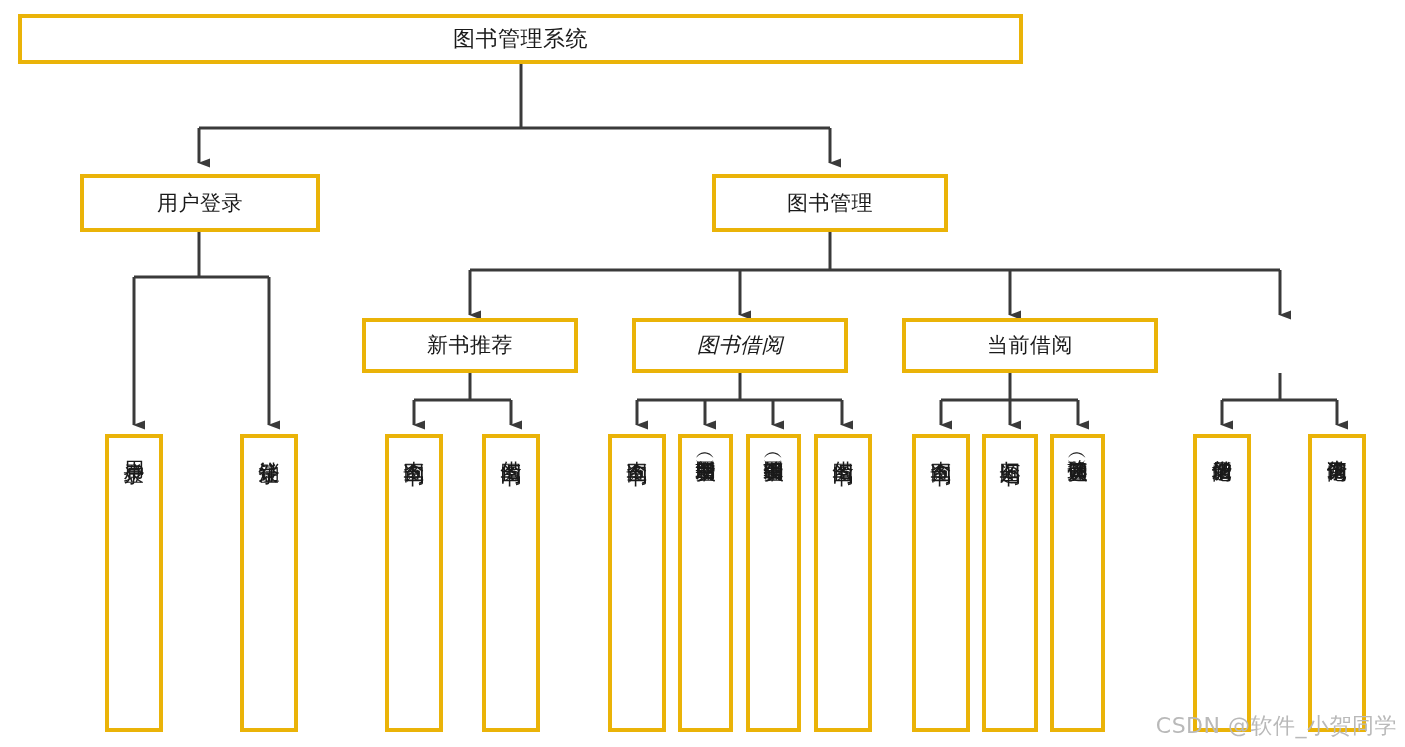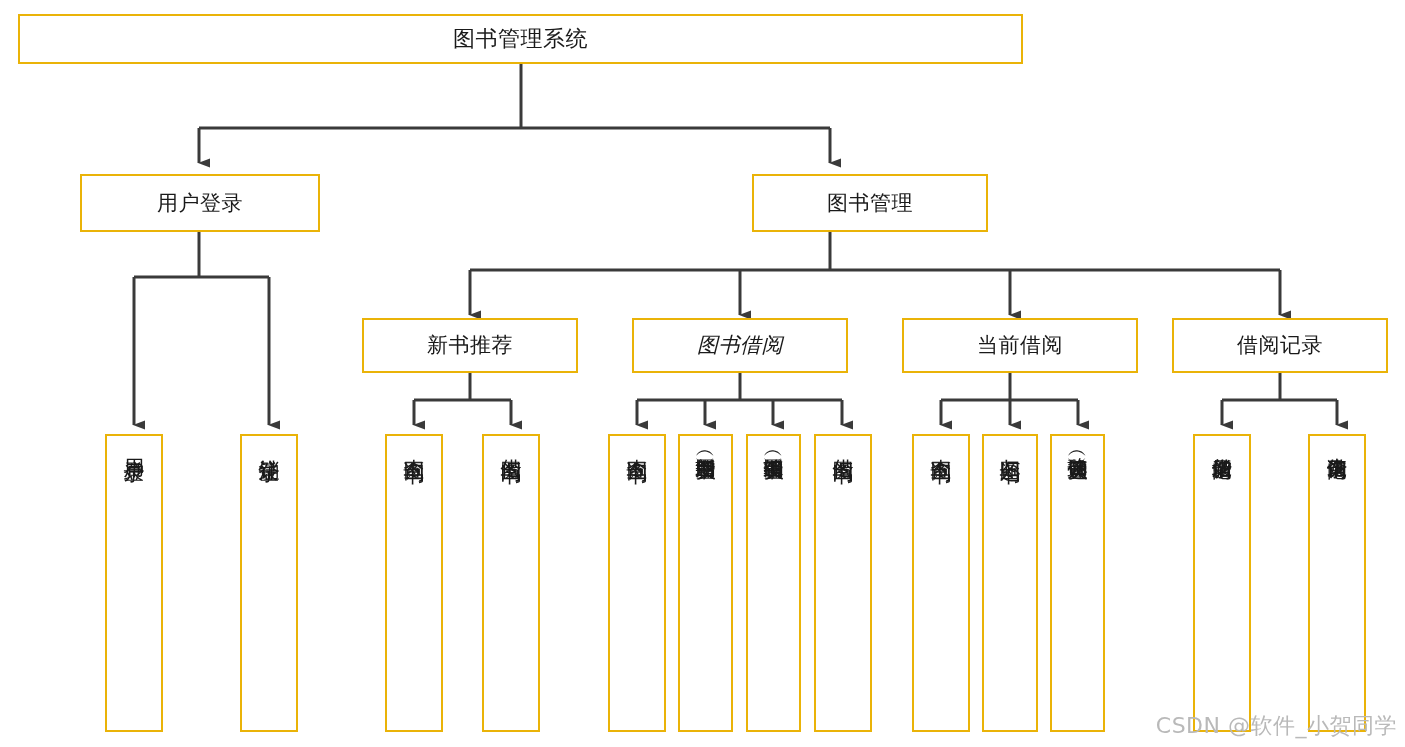--- a/index.html
+++ b/index.html
@@ -23,21 +23,21 @@
     left: 0;
     top: 0;
     width: 1405px;
     height: 747px;
     pointer-events: none;
   }
   .node {
     position: absolute;
     box-sizing: border-box;
     background: #ffffff;
-    border: 2px solid #eab308;
+    border: 4px solid #eab308;
     display: flex;
     align-items: center;
     justify-content: center;
     color: #1a1a1a;
     z-index: 2;
   }
   .node .node-label {
     display: block;
     text-align: center;
     line-height: 1.18;
@@ -137,35 +137,32 @@
     </g>
   </svg>
 
   <div class="node root horiz" style="left:18px; top:14px; width:1005px; height:50px;">
     <span class="node-label">图书管理系统</span>
   </div>
 
   <div class="node horiz" style="left:80px; top:174px; width:240px; height:58px;">
     <span class="node-label">用户登录</span>
   </div>
-  <div class="node horiz" style="left:752px; top:174px; width:236px; height:58px;">
+  <div class="node horiz" style="left:712px; top:174px; width:236px; height:58px;">
     <span class="node-label">图书管理</span>
   </div>
 
   <div class="node horiz" style="left:362px; top:318px; width:216px; height:55px;">
     <span class="node-label">新书推荐</span>
   </div>
   <div class="node horiz" style="left:632px; top:318px; width:216px; height:55px;font-style:italic;">
     <span class="node-label">图书借阅</span>
   </div>
-  <div class="node horiz" style="left:902px; top:318px; width:236px; height:55px;">
+  <div class="node horiz" style="left:902px; top:318px; width:256px; height:55px;">
     <span class="node-label">当前借阅</span>
-  </div>
-  <div class="node horiz" style="left:1172px; top:318px; width:216px; height:55px;">
-    <span class="node-label">借阅记录</span>
   </div>
 
   <div class="node vert" style="left:105px; top:434px; width:58px; height:298px;">
     <span class="node-label">用户登录</span>
   </div>
   <div class="node vert" style="left:240px; top:434px; width:58px; height:298px;">
     <span class="node-label">注销登录</span>
   </div>
 
   <div class="node vert" style="left:385px; top:434px; width:58px; height:298px;">

